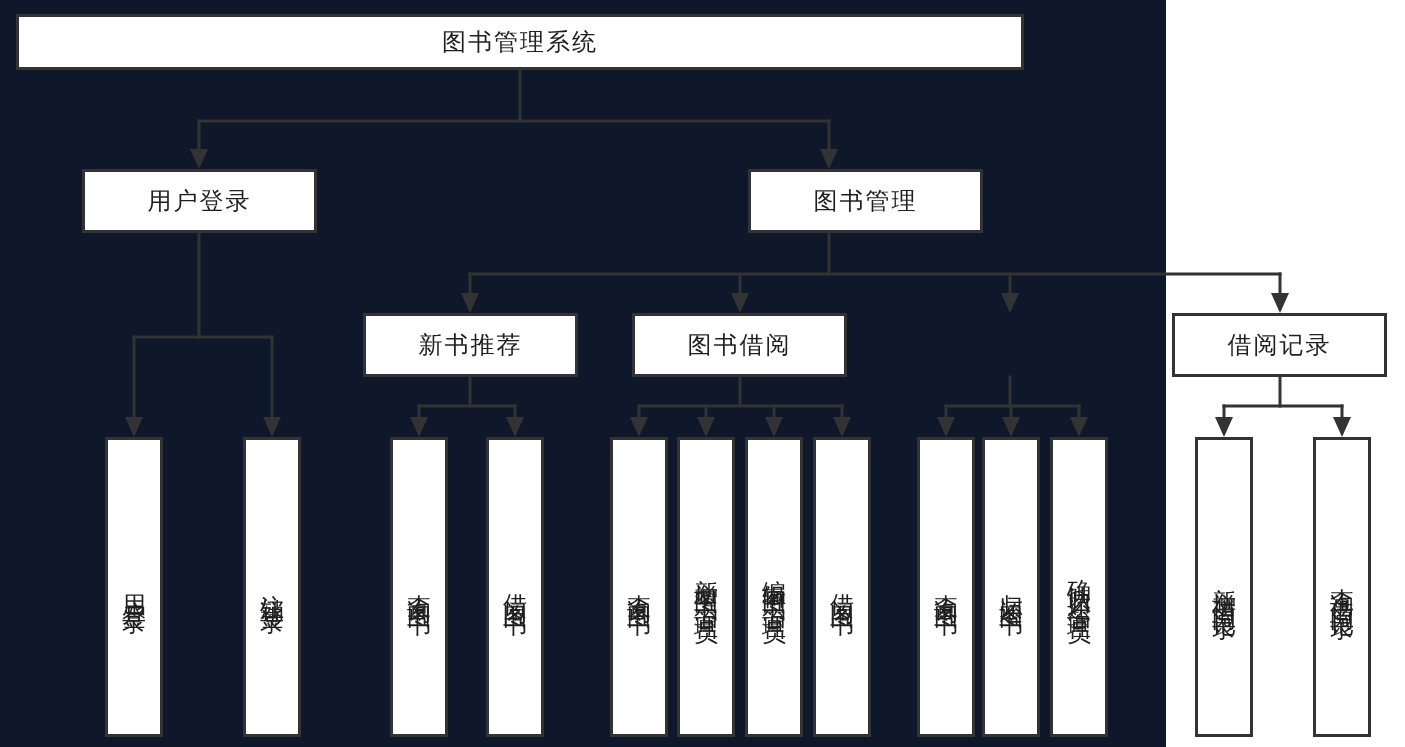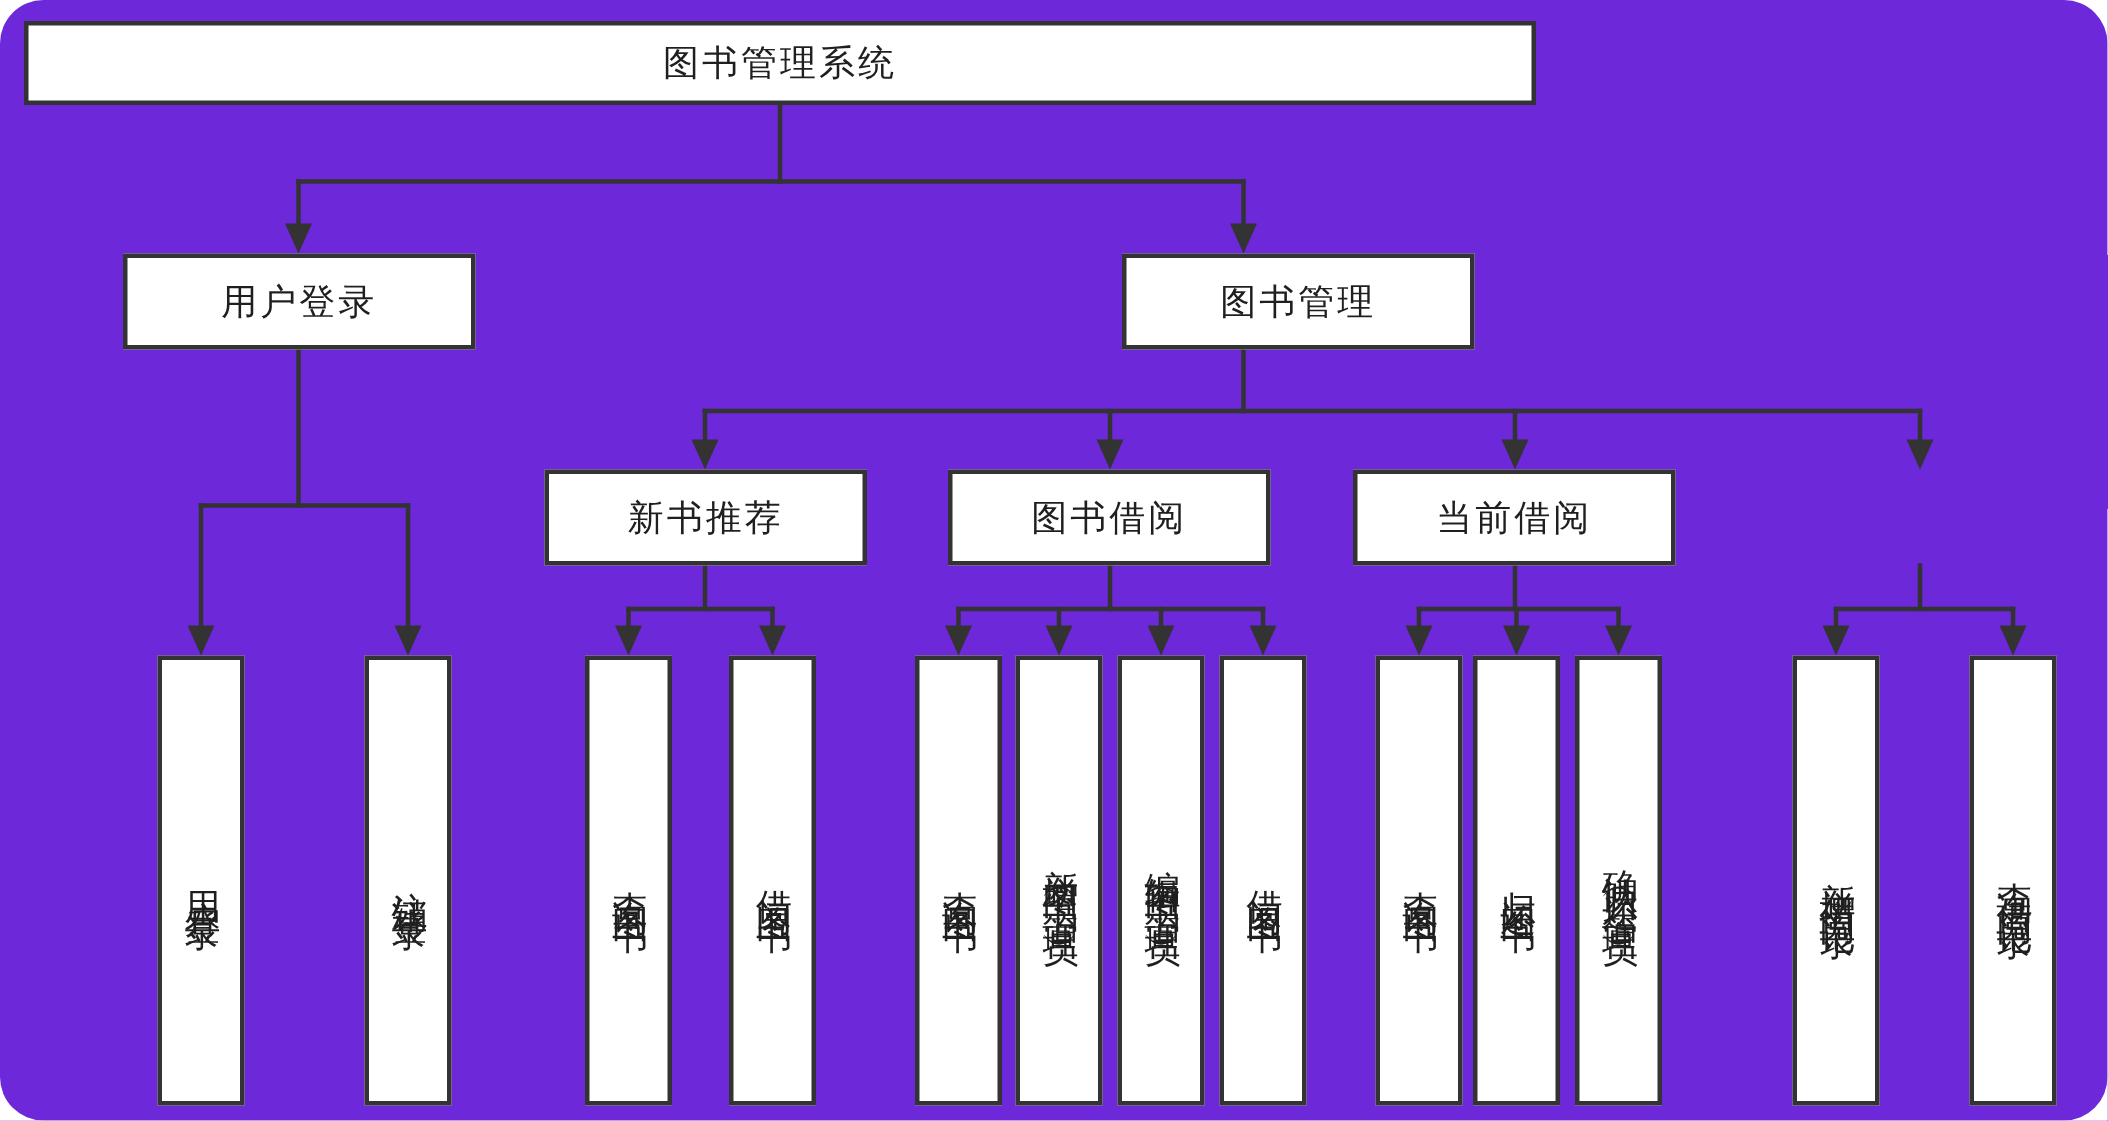--- a/index.html
+++ b/index.html
@@ -1,19 +1,19 @@
 <!DOCTYPE html>
 <html style="--line: #333333; --boxbg: #ffffff; --text: #1f1f1f; --wmcolor: #a9a9a9;"><head>
 <meta charset="utf-8">
 <style>
   * { margin: 0; padding: 0; box-sizing: border-box; }
   html, body { width: 1405px; height: 747px; background: #ffffff; overflow: hidden; }
   body { font-family: "Liberation Sans", sans-serif; color: var(--text, #1f1f1f); }
 
-  .stage { position: relative; width: 1405px; height: 747px; background: #6d28d9; border-radius: 29px; }
+  .stage { position: relative; width: 1166px; height: 747px; background: #0f172a; }
 
   .wires { position: absolute; left: 0; top: 0; }
 
   .node {
     position: absolute;
     background: var(--boxbg, #ffffff);
     border: 3px solid var(--line, #333333);
     display: flex;
     align-items: center;
     justify-content: center;
@@ -129,22 +129,22 @@
   <div class="node" style="left:712px; top:169px; width:235px; height:64px;margin-left:36px;">
     <span class="lbl">图书管理</span>
   </div>
 
   <div class="node" style="left:363px; top:313px; width:215px; height:64px;">
     <span class="lbl">新书推荐</span>
   </div>
   <div class="node" style="left:632px; top:313px; width:215px; height:64px;">
     <span class="lbl">图书借阅</span>
   </div>
-  <div class="node" style="left:902px; top:313px; width:215px; height:64px;">
-    <span class="lbl">当前借阅</span>
+  <div class="node" style="left:1172px; top:313px; width:215px; height:64px;">
+    <span class="lbl">借阅记录</span>
   </div>
 
   <div class="node leaf" style="left:105px;">
     <span class="vlbl">用户登录</span>
   </div>
   <div class="node leaf" style="left:243px;">
     <span class="vlbl">注销登录</span>
   </div>
   <div class="node leaf" style="left:390px;">
     <span class="vlbl">查询图书</span>

